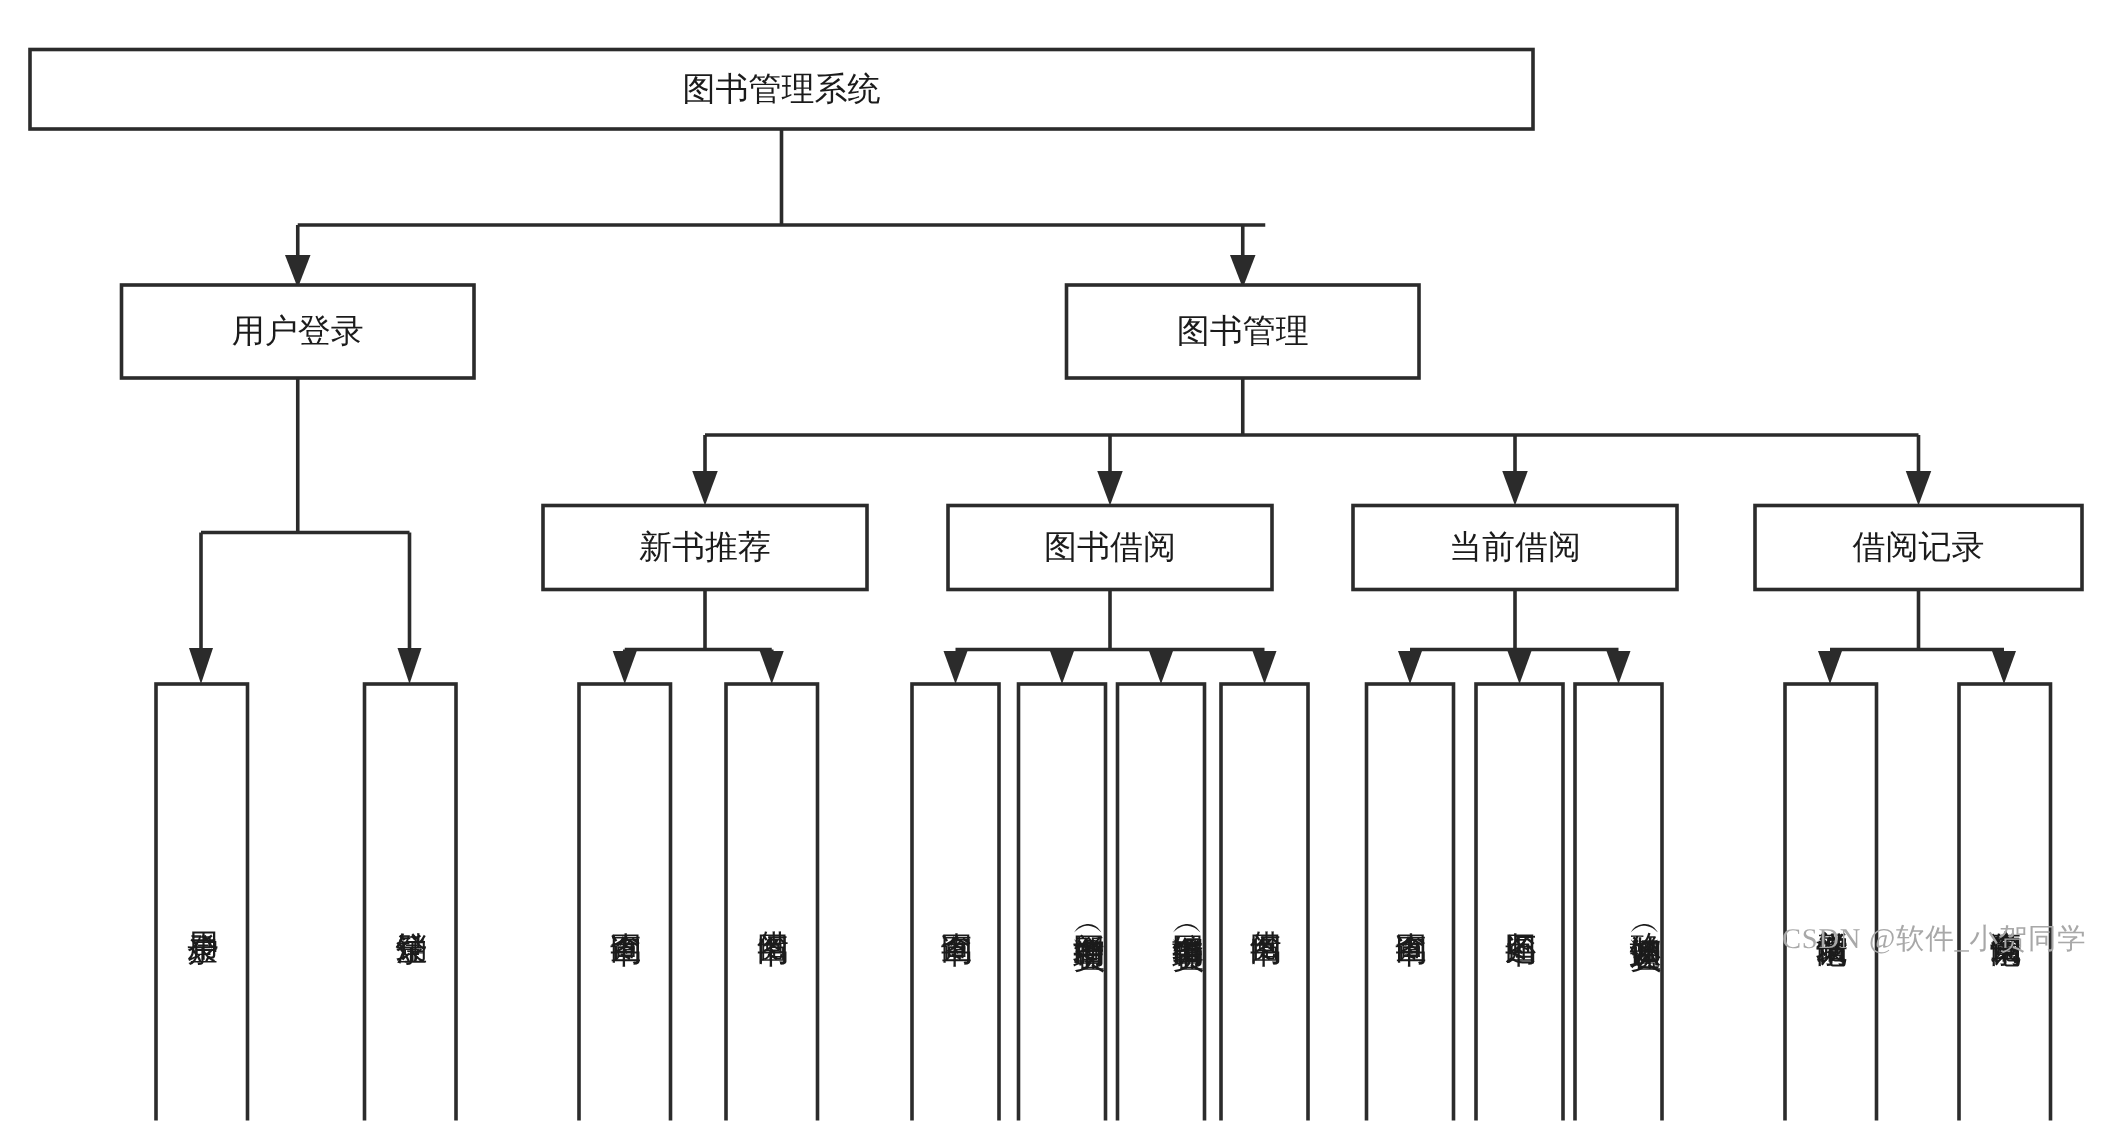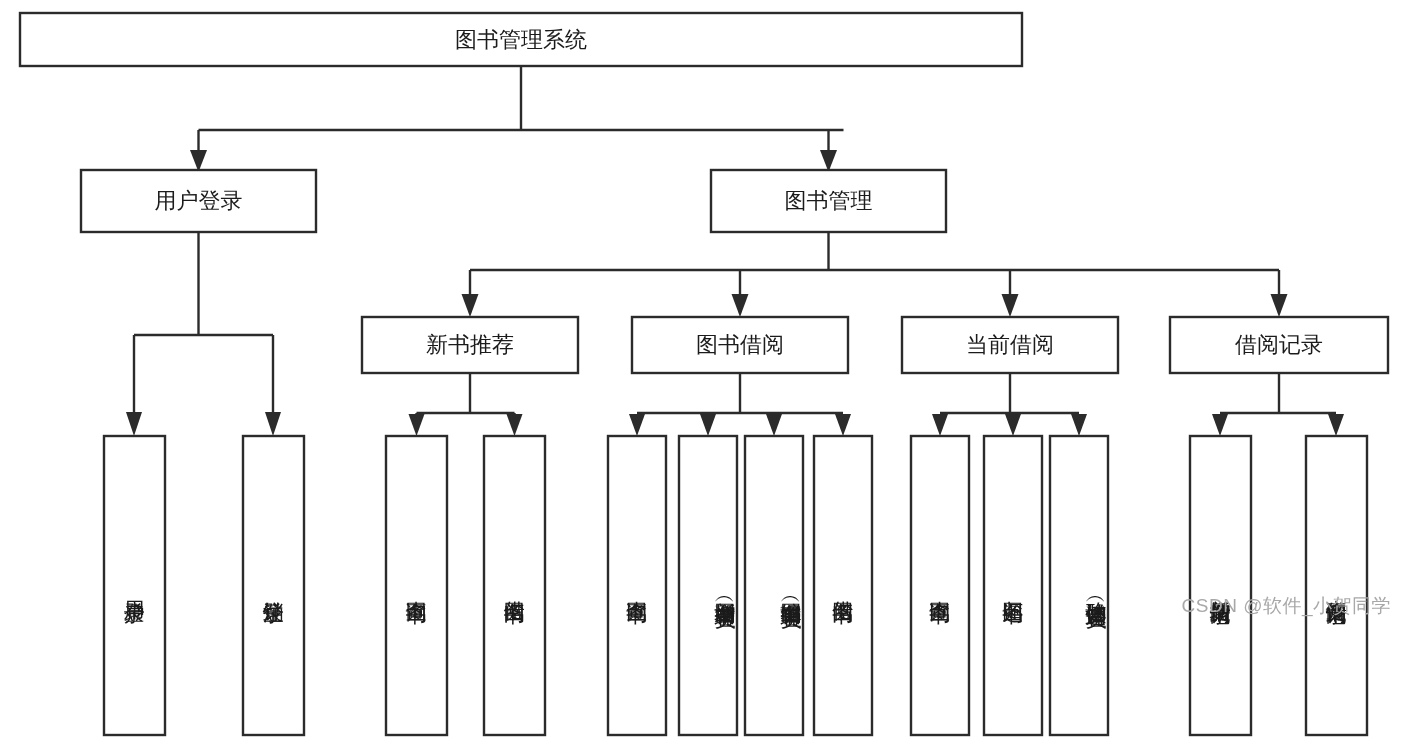--- a/index.html
+++ b/index.html
@@ -11,20 +11,21 @@
     width: 1405px;
     height: 747px;
     font-family: "Liberation Sans", "DejaVu Sans", sans-serif;
     overflow: hidden;
     position: relative;
   }
   #diagram-root {
     position: relative;
     width: 1405px;
     height: 624px;
+    margin-top: 20px;
   }
   svg.diagram-canvas {
     position: absolute;
     top: 0;
     left: 0;
     width: 1405px;
     height: 747px;
     display: block;
   }
   .node-box {
@@ -61,21 +62,21 @@
     writing-mode: vertical-rl;
     text-orientation: upright;
     letter-spacing: 1px;
     white-space: nowrap;
     pointer-events: none;
   }
   .watermark {
     position: absolute;
     right: 14px;
     bottom: 5px;
-    font-family: Liberation Sans, sans-serif;
+    font-family: Liberation Serif, serif;
     font-size: 19px;
     color: #a8a8a8;
     letter-spacing: 0.5px;
     white-space: nowrap;
   }
 </style>
 </head>
 <body>
 
 <div id="diagram-root">

